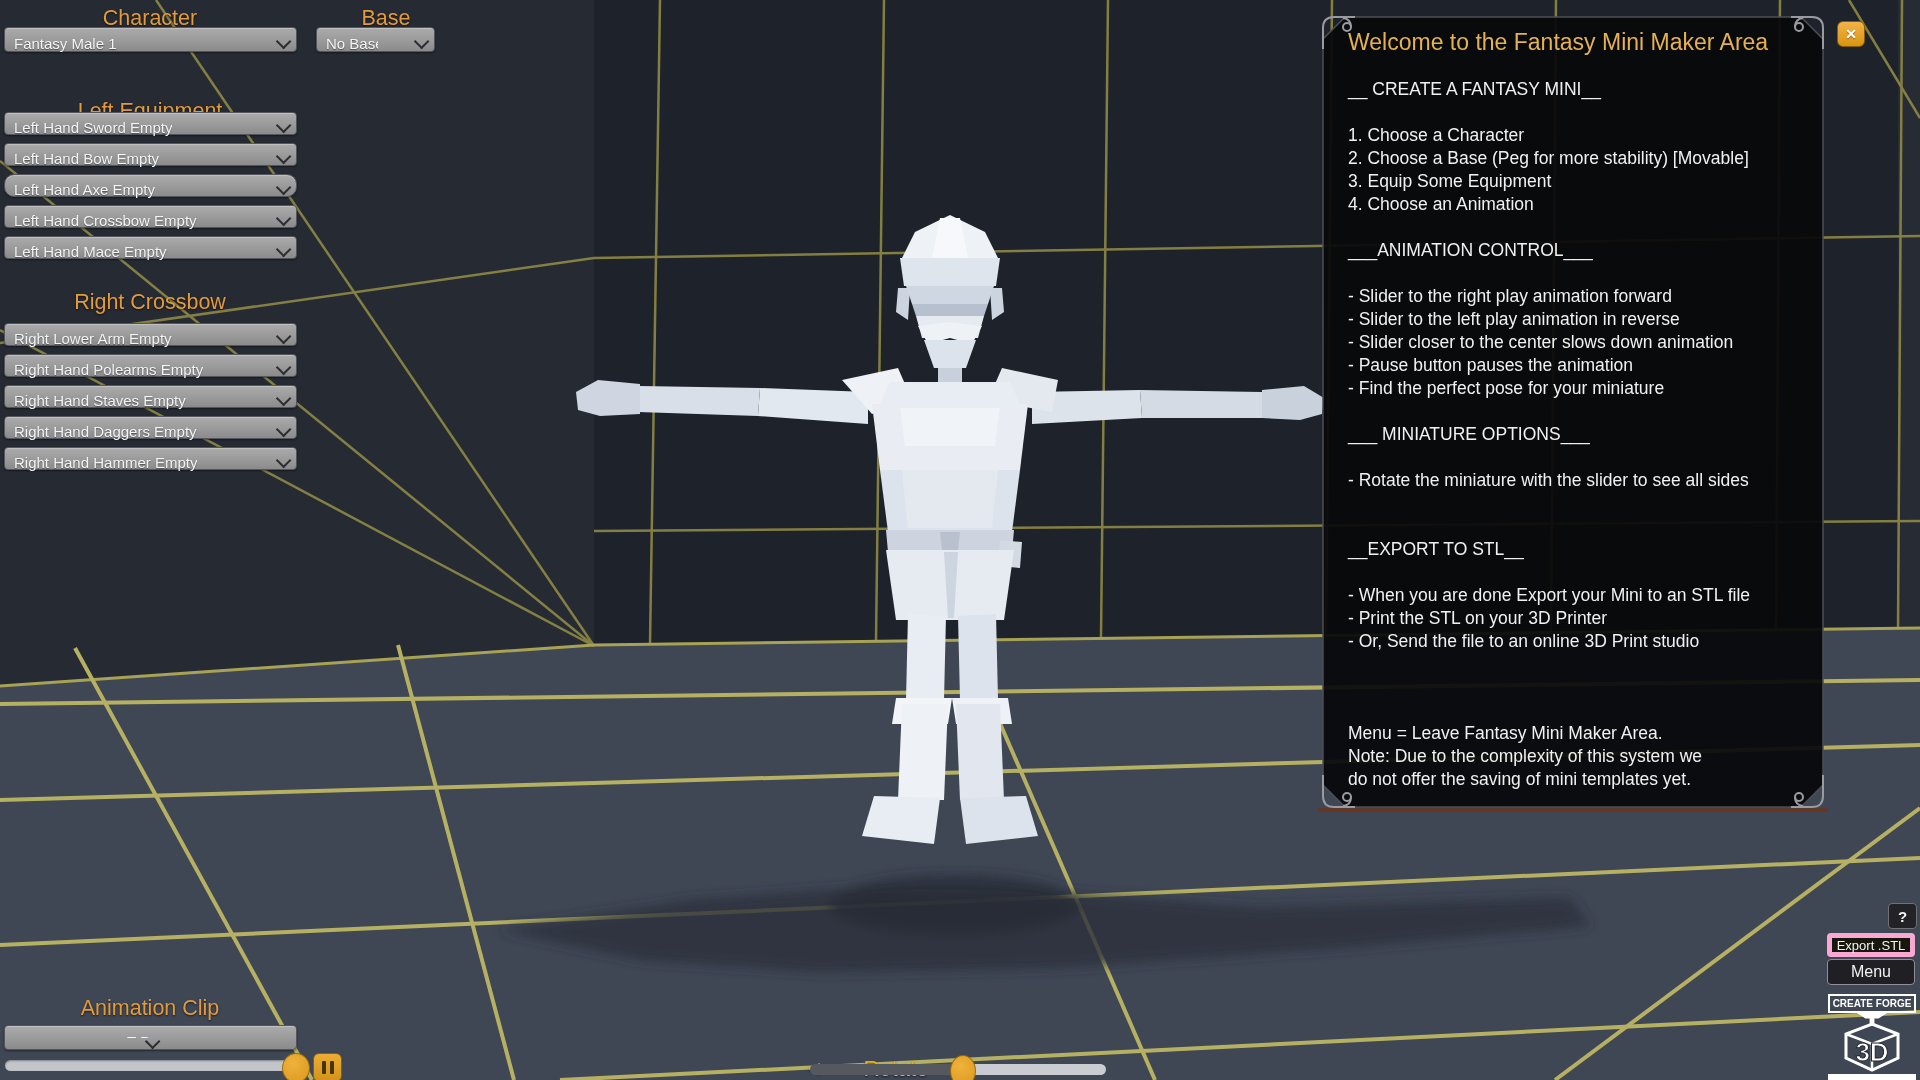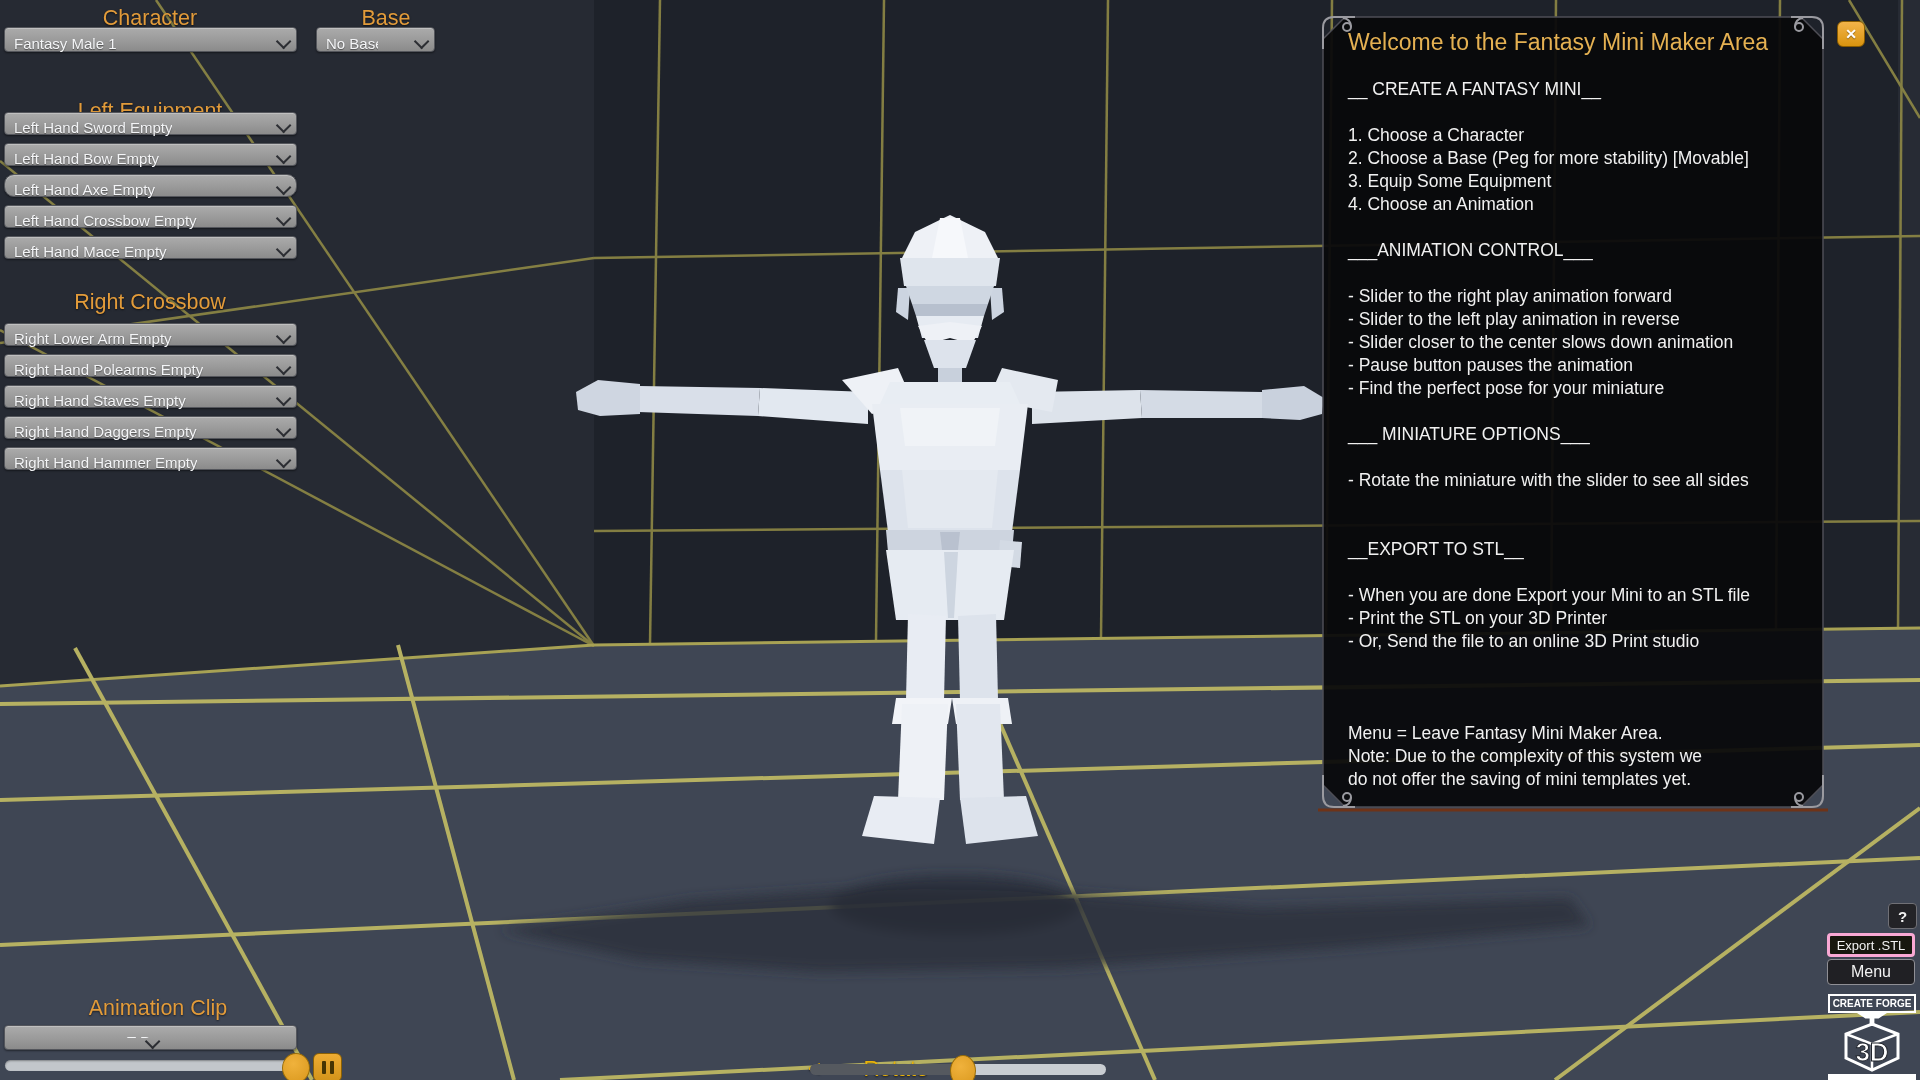--- a/index.html
+++ b/index.html
@@ -18,21 +18,21 @@
   .dd-label{color:#f4f5f7;font-size:15px;text-shadow:0 1px 1px rgba(0,0,0,.45);
       white-space:nowrap;overflow:hidden;}
   .chev{width:9px;height:9px;border-right:2px solid #2c2e33;border-bottom:2px solid #2c2e33;
       transform:rotate(45deg) translateY(-3px);flex:0 0 auto;}
 
   .btn{position:absolute;display:flex;align-items:center;justify-content:center;
       color:#f2f2f2;border-radius:4px;cursor:pointer;box-sizing:border-box;}
   #btn-help{left:1888px;top:903px;width:29px;height:26px;background:#232327;
       border:1px solid #707076;font-size:15px;font-weight:bold;}
   #btn-export{left:1827px;top:933px;width:88px;height:24px;background:#17170e;
-      border:3px solid #f9a8d4;font-size:13px;}
+      border:5px solid #f9a8d4;font-size:13px;}
   #btn-menu{left:1827px;top:959px;width:88px;height:26px;background:#202024;
       border:1px solid #8f8f95;font-size:16px;}
 
   
   .track{position:absolute;height:11px;border-radius:6px;}
   #anim-track{left:5px;top:1060px;width:300px;background:#c2c6cb;
       box-shadow:inset 0 1px 2px rgba(0,0,0,.35);}
   #rot-track-l{left:810px;top:1064px;width:153px;background:#55595f;border-radius:6px 0 0 6px;}
   #rot-track-r{left:963px;top:1064px;width:143px;background:#c9cdd2;border-radius:0 6px 6px 0;}
   .knob{position:absolute;background:radial-gradient(circle at 40% 35%,#f0b23c,#d9971c);
@@ -241,21 +241,21 @@
 </div>
 <div class="dd" style="left:4px;top:416px;width:293px;">
   <span class="dd-label">Right Hand Daggers Empty</span>
   <span class="chev"></span>
 </div>
 <div class="dd" style="left:4px;top:447px;width:293px;">
   <span class="dd-label">Right Hand Hammer Empty</span>
   <span class="chev"></span>
 </div>
 
-<div class="hdr" style="left:0;top:996px;width:300px;padding-left:8px;">Animation Clip</div>
+<div class="hdr" style="left:0;top:996px;width:300px;">Animation Clip</div>
 <div class="dd" style="left:4px;top:1025px;width:293px;height:25px;flex-direction:column;">
   <span class="dd-label">T Pose</span>
   <span class="chev"></span>
 </div>
 <div class="track" id="anim-track"></div>
 <div class="knob" id="anim-knob"></div>
 <div id="pause-btn">
   <i></i>
       <i></i>
 </div>

